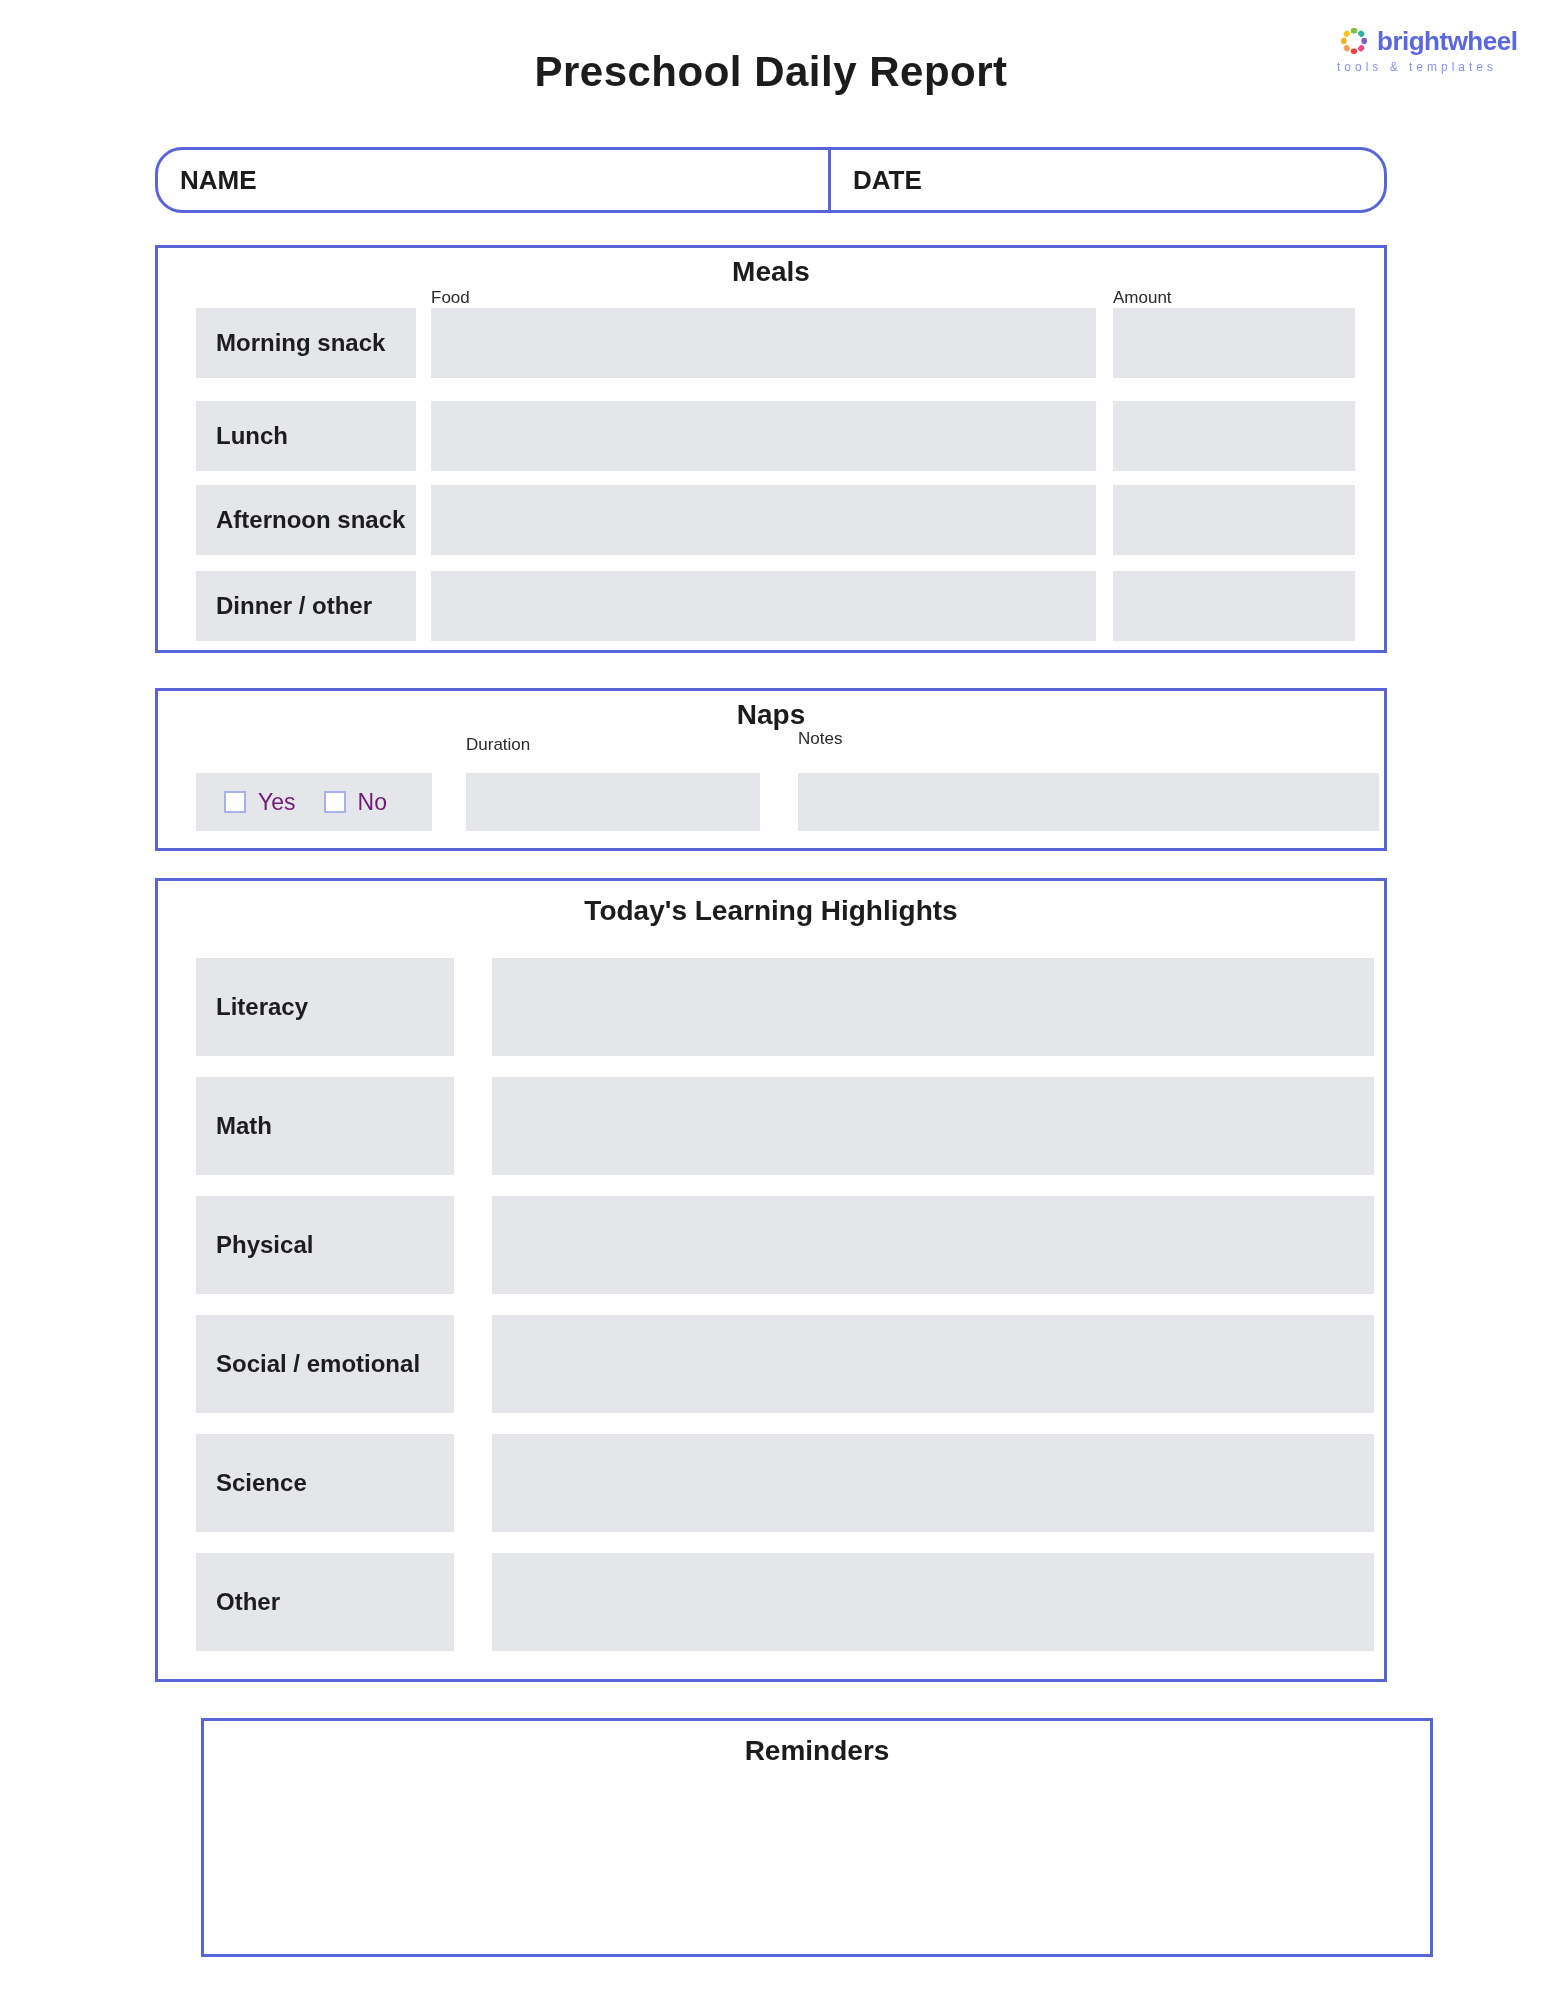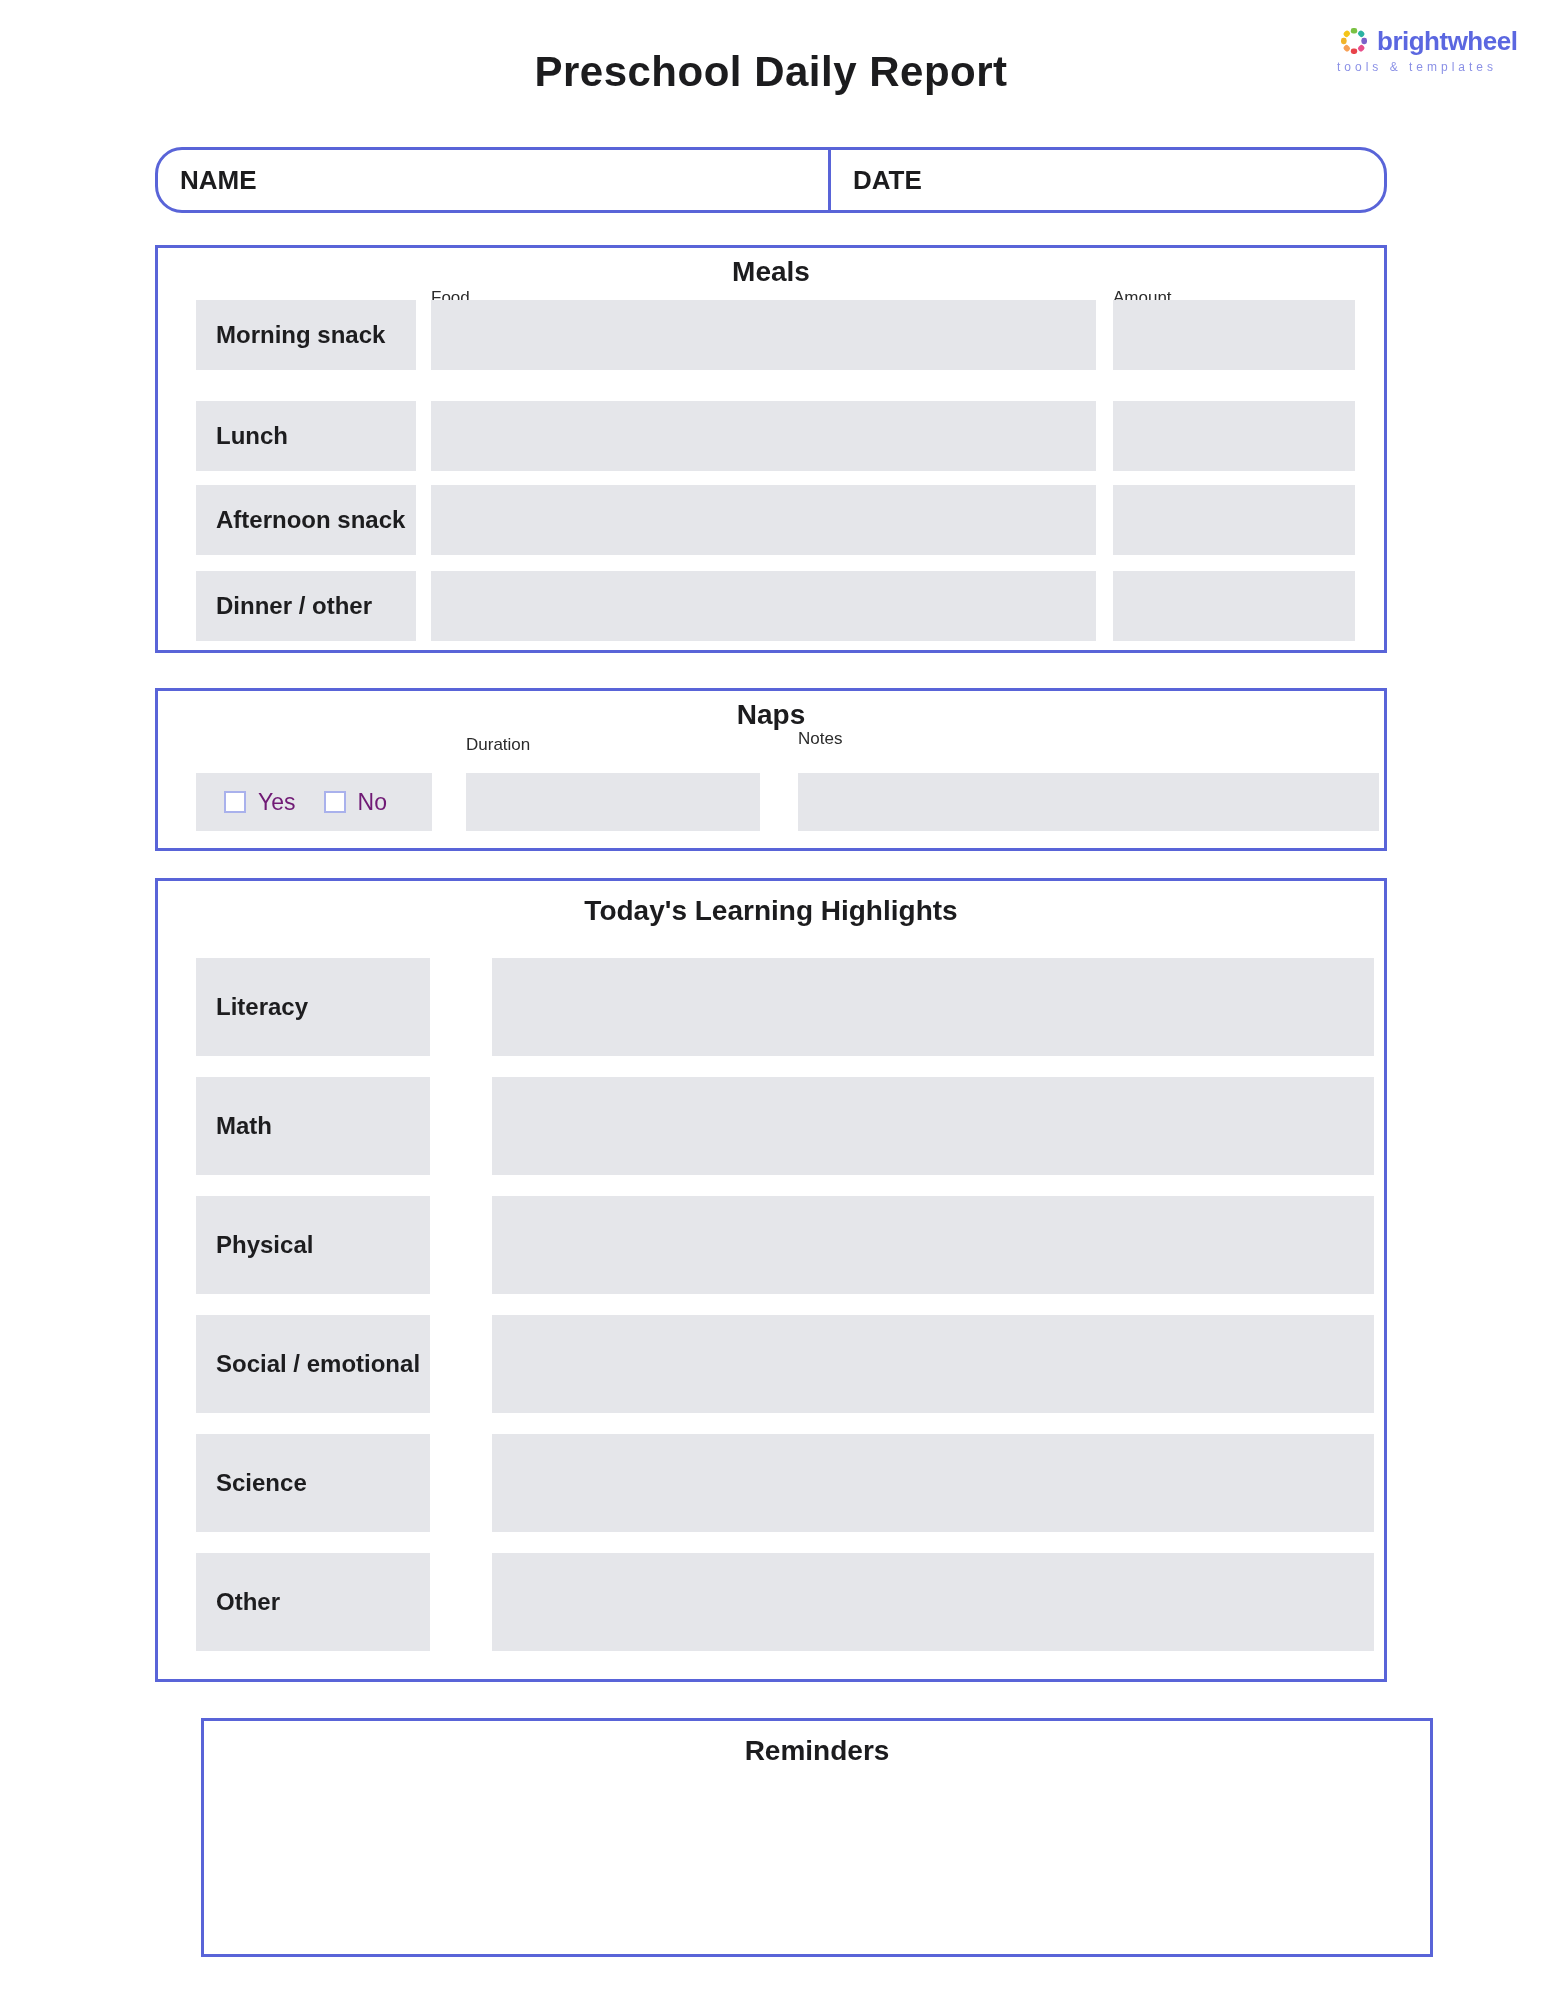--- a/index.html
+++ b/index.html
@@ -48,21 +48,21 @@
   .checkbox{width:18px;height:18px;border:2px solid #a9b1ec;background:#fff;
             display:inline-block;flex:0 0 auto;}
   .cb-gap{margin-left:16px;}
   .nap-duration{left:308px;top:82px;width:294px;height:58px;}
   .nap-notes{left:640px;top:82px;width:581px;height:58px;}
 
   
   .learning{top:878px;height:804px;}
   .learning .section-title{top:14px;}
   .learn-row{position:absolute;left:0;width:100%;height:98px;}
-  .learn-label{left:38px;width:234px;height:98px;display:flex;align-items:center;
+  .learn-label{left:38px;width:258px;height:98px;display:flex;align-items:center;
                padding-left:20px;font-size:24px;font-weight:bold;}
   .learn-input{left:334px;width:882px;height:98px;}
 
   
   .reminders{top:1718px;height:239px;margin-left:46px;}
   .reminders .section-title{top:14px;}
 </style>
 </head>
 <body>
 
@@ -96,21 +96,21 @@
   <div class="nd-cell nd-date">
     <span>DATE</span>
   </div>
 </div>
 
 <div class="frame meals">
   <div class="section-title">Meals</div>
   <div class="col-header" style="left:273px;top:40px;">Food</div>
   <div class="col-header" style="left:955px;top:40px;">Amount</div>
 
-  <div class="meal-row" style="top:52px;">
+  <div class="meal-row" style="top:60px;">
     <div class="field meal-label">Morning snack</div>
     <div class="field meal-food"></div>
     <div class="field meal-amount"></div>
   </div>
   <div class="meal-row" style="top:153px;">
     <div class="field meal-label">Lunch</div>
     <div class="field meal-food"></div>
     <div class="field meal-amount"></div>
   </div>
   <div class="meal-row" style="top:237px;">

